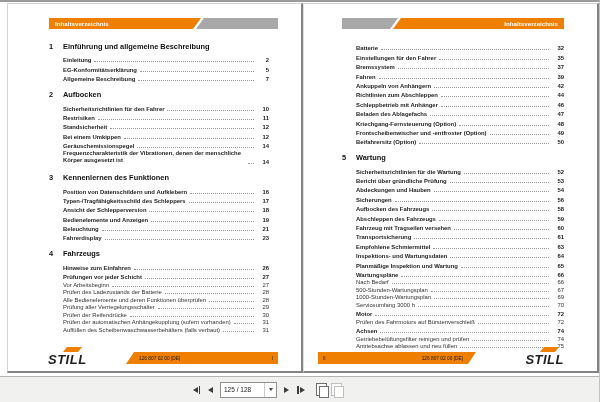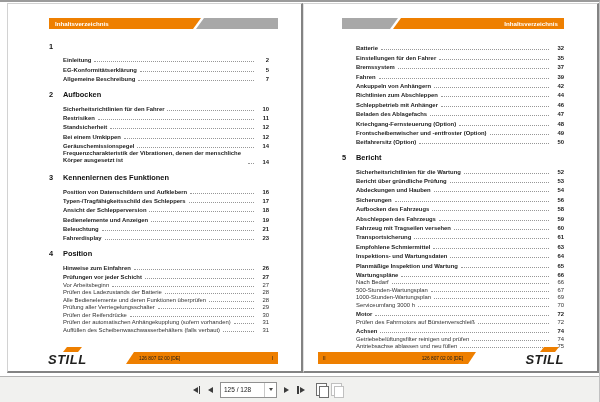--- a/index.html
+++ b/index.html
@@ -74,20 +74,21 @@
         <div class="hbar hbar-orange">
           <span>Inhaltsverzeichnis</span>
         </div>
         <div class="hbar hbar-gray"></div>
       </div>
 
       <div class="toc toc-left">
 
       <div class="row chapter">
             <span class="num">1</span>
+            <span class="title">Einführung und allgemeine Beschreibung</span>
 
           </div>
           <div class="row b">
 
             <span class="title">Einleitung</span>
             <span class="lead"></span>
             <span class="pg">2</span>
           </div>
           <div class="row b">
 
@@ -178,21 +179,21 @@
             <span class="pg">21</span>
           </div>
           <div class="row b">
 
             <span class="title">Fahrerdisplay</span>
             <span class="lead"></span>
             <span class="pg">23</span>
           </div>
           <div class="row chapter">
             <span class="num">4</span>
-            <span class="title">Position</span>
+            <span class="title">Fahrzeugs</span>
 
           </div>
           <div class="row b">
 
             <span class="title">Hinweise zum Einfahren</span>
             <span class="lead"></span>
             <span class="pg">26</span>
           </div>
           <div class="row b">
 
@@ -323,21 +324,21 @@
             <span class="pg">49</span>
           </div>
           <div class="row b">
 
             <span class="title">Beifahrersitz (Option)</span>
             <span class="lead"></span>
             <span class="pg">50</span>
           </div>
           <div class="row chapter">
             <span class="num">5</span>
-            <span class="title">Bericht</span>
+            <span class="title">Wartung</span>
 
           </div>
           <div class="row b">
 
             <span class="title">Sicherheitsrichtlinien für die Wartung</span>
             <span class="lead"></span>
             <span class="pg">52</span>
           </div>
           <div class="row b">
 

